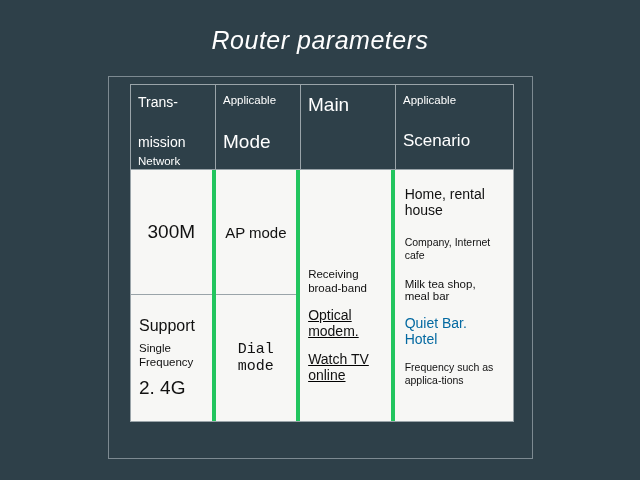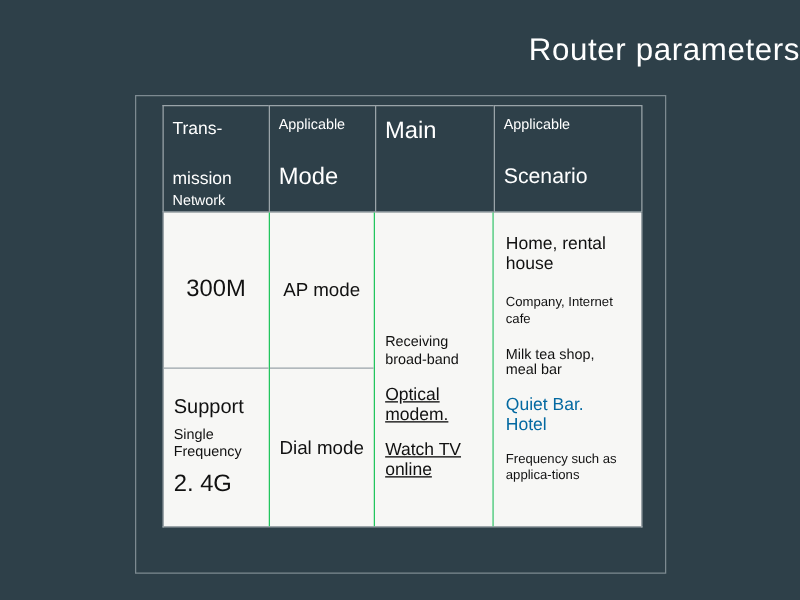--- a/index.html
+++ b/index.html
@@ -18,24 +18,25 @@
     width: 640px;
     height: 480px;
     background: #2e4049;
     box-sizing: border-box;
   }
   .title {
     position: absolute;
     top: 26px;
     left: 0;
     width: 640px;
-    text-align: right;
+    text-align: center;
     color: #ffffff;
     font-size: 25px;
     letter-spacing: 0.5px;
+    font-style: italic;
   }
   .outer-frame {
     position: absolute;
     left: 108px;
     top: 76px;
     width: 425px;
     height: 383px;
     border: 1px solid #7d8a91;
     box-sizing: border-box;
   }
@@ -81,21 +82,21 @@
   .h-lg { font-size: 17px; line-height: 22px; }
   .h-xl { font-size: 19px; line-height: 24px; }
 
   .hcell .l1 { margin: 0; }
   .hcell .l2 { margin: 22px 0 0 0; }
   .hcell .l3 { margin: 3px 0 0 0; }
 
   .col {
     box-sizing: border-box;
     background: #f7f7f5;
-    border-right: 1px solid #22c55e;
+    border-right: 4px solid #22c55e;
     position: relative;
     overflow: hidden;
   }
   .col:last-child { border-right: none; }
 
   .split-col { display: flex; flex-direction: column; }
   .split-top {
     height: 125px;
     box-sizing: border-box;
     border-bottom: 1px solid #9aa4a9;
@@ -112,21 +113,21 @@
     display: flex;
     flex-direction: column;
     justify-content: center;
     padding: 0 8px;
   }
   .t-300 { font-size: 19px; color: #111; text-align: center; }
   .t-ap  { font-size: 15px; color: #111; text-align: center; }
   .t-support { font-size: 16px; color: #111; margin: 0 0 6px 0; }
   .t-single { font-size: 11.5px; color: #111; line-height: 14px; margin: 0 0 8px 0; }
   .t-24g { font-size: 19px; color: #111; margin: 0; }
-  .t-dial { font-size: 15px; color: #111; text-align: center; }
+  .t-dial { font-size: 15px; color: #111; text-align: center; font-family: Liberation Mono, monospace; }
 
   .t-recv { font-size: 11.5px; color: #111; line-height: 14px; margin: 0; }
   .t-optical { font-size: 14px; color: #111; margin: 0 0 12px 0; }
   .t-watch { font-size: 14px; color: #111; margin: 0; }
 
   .t-home { font-size: 14px; color: #111; margin: 0 0 18px 0; }
   .t-company { font-size: 10.5px; color: #111; line-height: 13px; margin: 0 0 16px 0; }
   .t-milk { font-size: 11.5px; color: #111; margin: 0; }
   .t-quiet { font-size: 14px; color: #0369a1; margin: 0 0 14px 0; }
   .t-scen { font-size: 10.5px; color: #111; line-height: 13px; margin: 0; }

